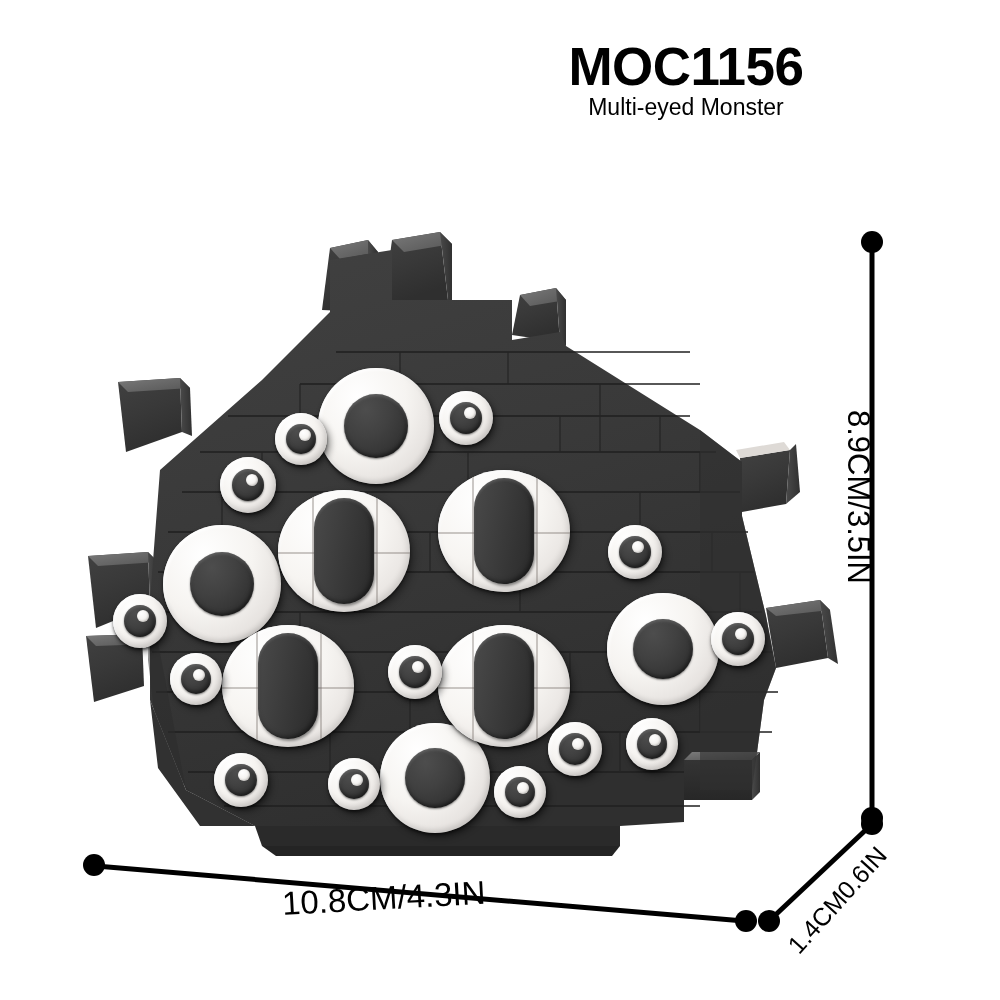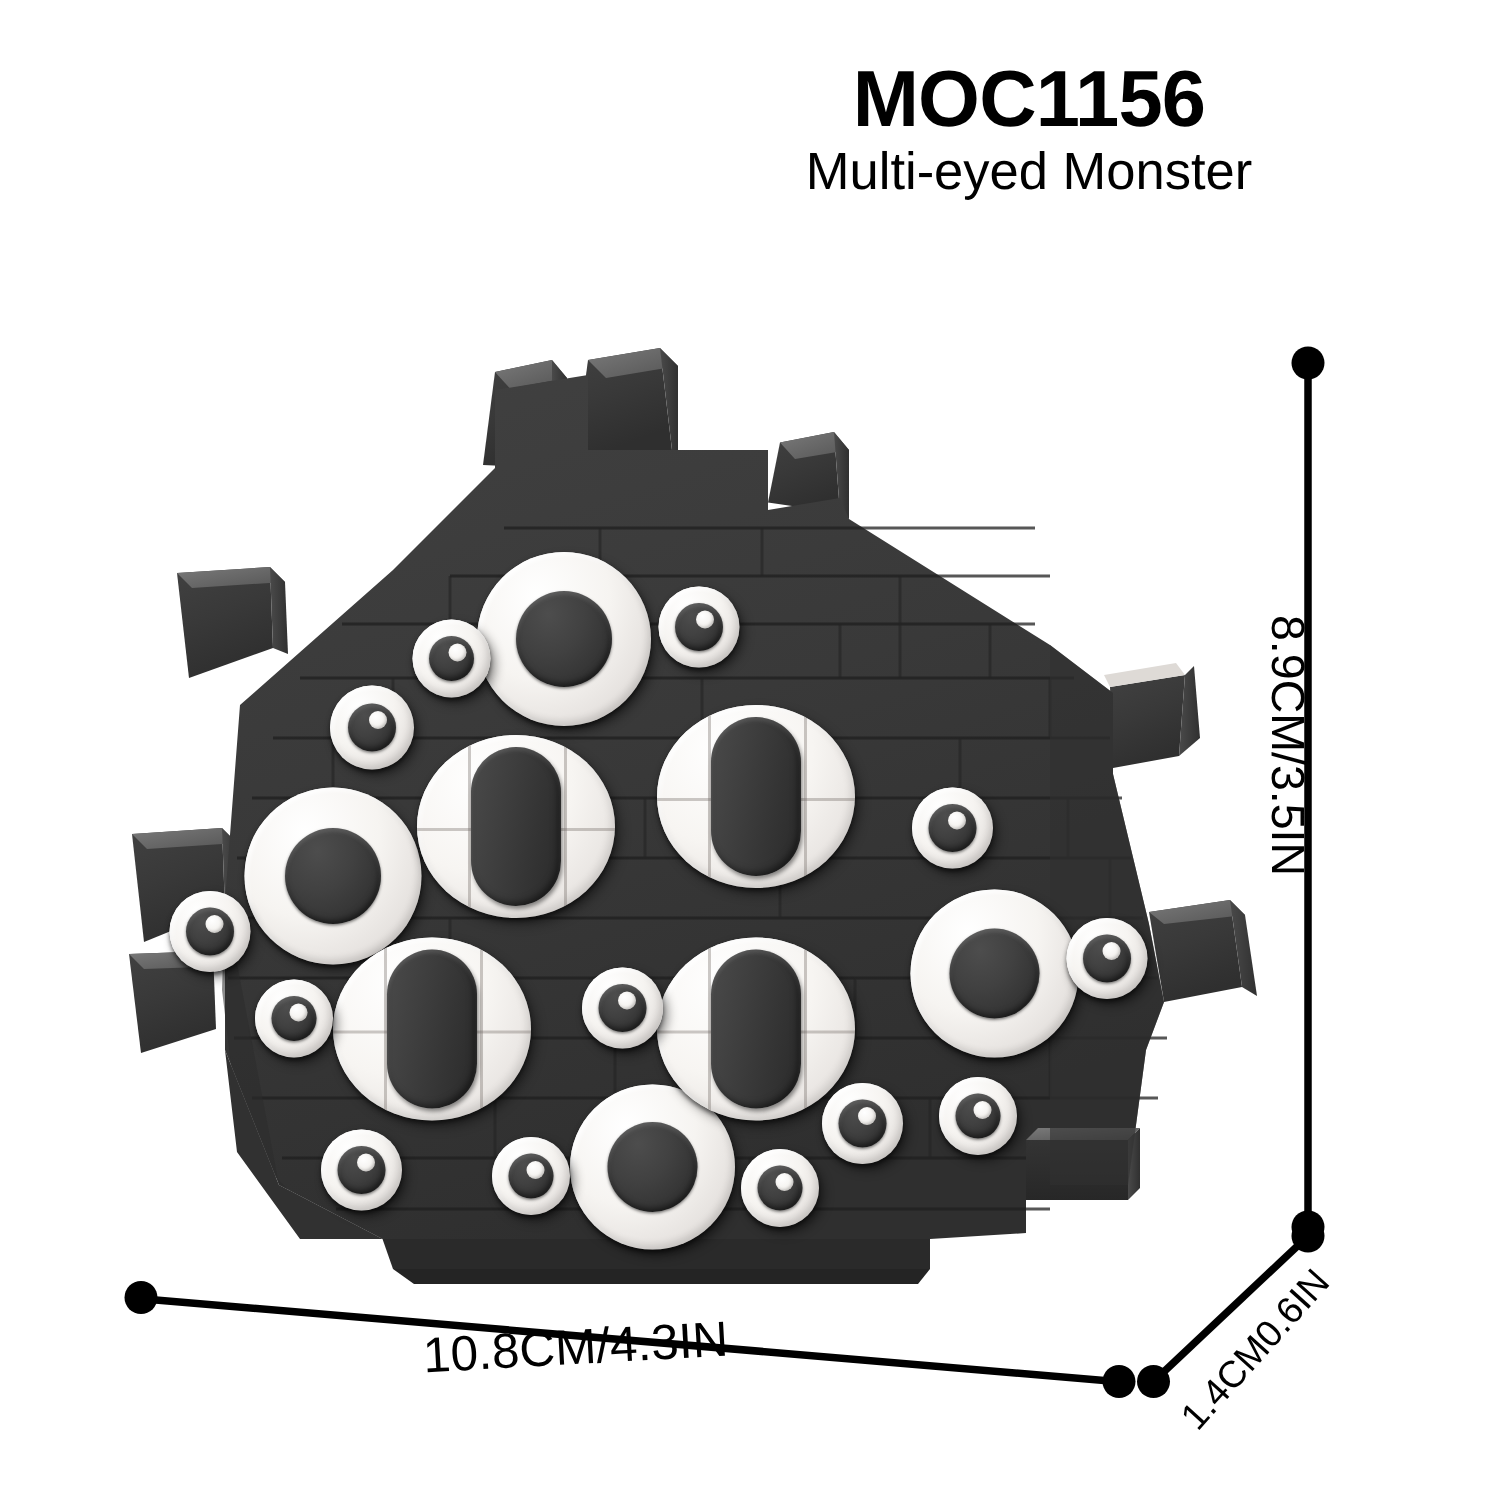--- a/index.html
+++ b/index.html
@@ -16,21 +16,21 @@
   .title-block{
     position:absolute; right:28px; top:40px;
     text-align:center; width:460px;
     color:#000;
   }
   .title-main{
     font-size:53px; font-weight:bold; line-height:1.02;
     letter-spacing:-0.5px;
   }
   .title-pcs{font-size:35px; line-height:1.22; font-weight:normal;}
-  .title-name{font-size:35px; line-height:1.18; font-weight:normal; white-space:nowrap;}
+  .title-name{font-size:23px; line-height:1.18; font-weight:normal; white-space:nowrap;}
 
   
   .dim-label{position:absolute; color:#000; font-size:31px; white-space:nowrap;}
   #dim-h-label{
     left:876px; top:410px;
     transform-origin:0 0; transform:rotate(90deg);
     letter-spacing:0px;
   }
   #dim-w-label{
     left:281px; top:885px;

